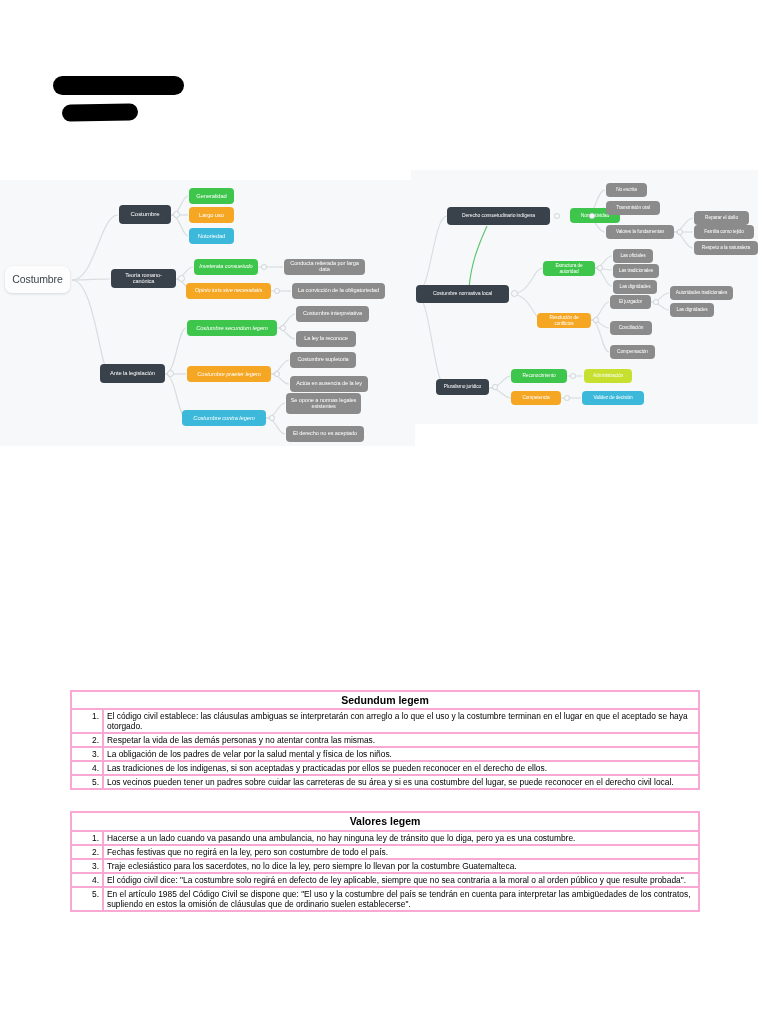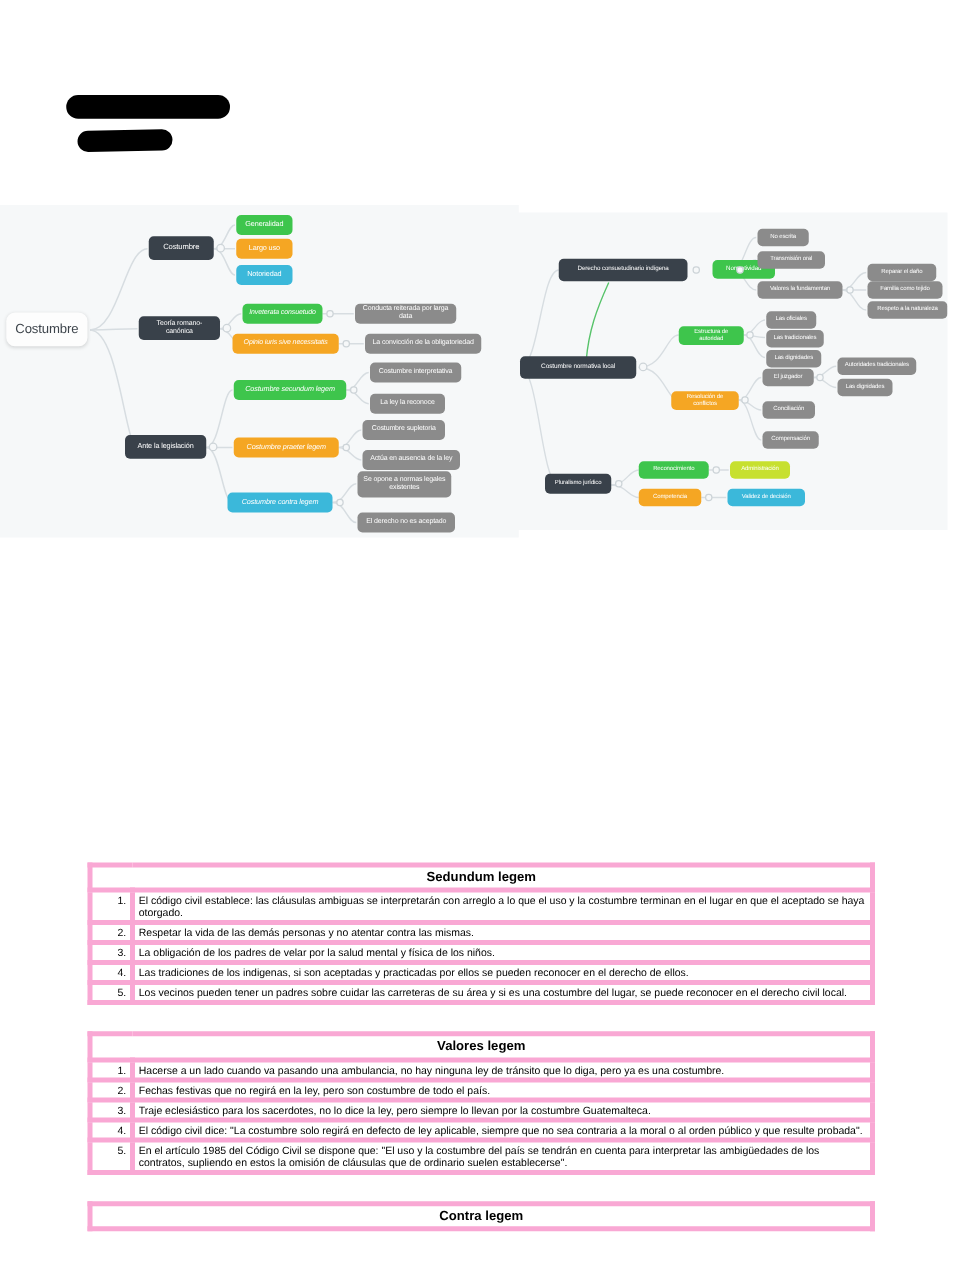--- a/index.html
+++ b/index.html
@@ -11,21 +11,21 @@
   
   .redact-wrap{position:absolute;left:0;top:0;width:768px;height:160px;}
   .redact{position:absolute;background:#000;border-radius:14px;}
   .redact-1{left:53px;top:76px;width:131px;height:19px;border-radius:11px;}
   .redact-2{left:62px;top:104px;width:76px;height:17px;border-radius:11px;
             transform:rotate(-1.2deg);}
 
   
   .maps{position:absolute;left:0;top:164px;width:768px;height:266px;}
   .map{position:absolute;background:#f6f8f9;overflow:hidden;}
-  .map-left{left:0px;top:0px;width:405px;height:266px;padding-left:10px;}
+  .map-left{left:0px;top:16px;width:405px;height:266px;padding-left:10px;}
   .map-right{left:411px;top:6px;width:347px;height:254px;}
   .map svg{position:absolute;left:0;top:0;}
 
   .node{
     position:absolute;box-sizing:border-box;
     border-radius:4px;color:#fff;
     display:flex;align-items:center;justify-content:center;
     text-align:center;line-height:1.05;
     padding:2px 4px;
     letter-spacing:-0.1px;
@@ -50,21 +50,21 @@
   }
   .dot.sm{width:5.5px;height:5.5px;}
 
   
   .tables{position:absolute;left:0;top:690px;width:768px;}
   table.legem{
     border-collapse:collapse;width:630px;margin:0 0 0 70px;
     background:#fff;
   }
   table.legem td,table.legem th{
-    border:4px solid #f9a8d4;
+    border:2px solid #f9a8d4;
     font-family:"Liberation Sans",sans-serif;
     font-size:8.4px;line-height:1.19;color:#000;
     padding:1px 3px;vertical-align:top;
   }
   table.legem th{text-align:center;font-size:10.5px;font-weight:bold;padding:2px;}
   td.num{width:24px;text-align:right;padding-right:5px;}
   .tbl-gap{height:21px;}
 </style>
 </head>
 <body>
@@ -268,20 +268,13 @@
         </tr>
       <tr>
         <td class="num">5.</td>
         <td>En el artículo 1985 del Código Civil se dispone que: "El uso y la costumbre del país se tendrán en cuenta para interpretar las ambigüedades de los contratos, supliendo en estos la omisión de cláusulas que de ordinario suelen establecerse".</td>
         </tr>
     </tbody>
   </table>
 
   <div class="tbl-gap"></div>
 
-  <table class="legem">
-    <thead>
-      <tr>
-          <th colspan="2">Contra legem</th>
-        </tr>
-    </thead>
-  </table>
 </div>
 
 </body></html>

